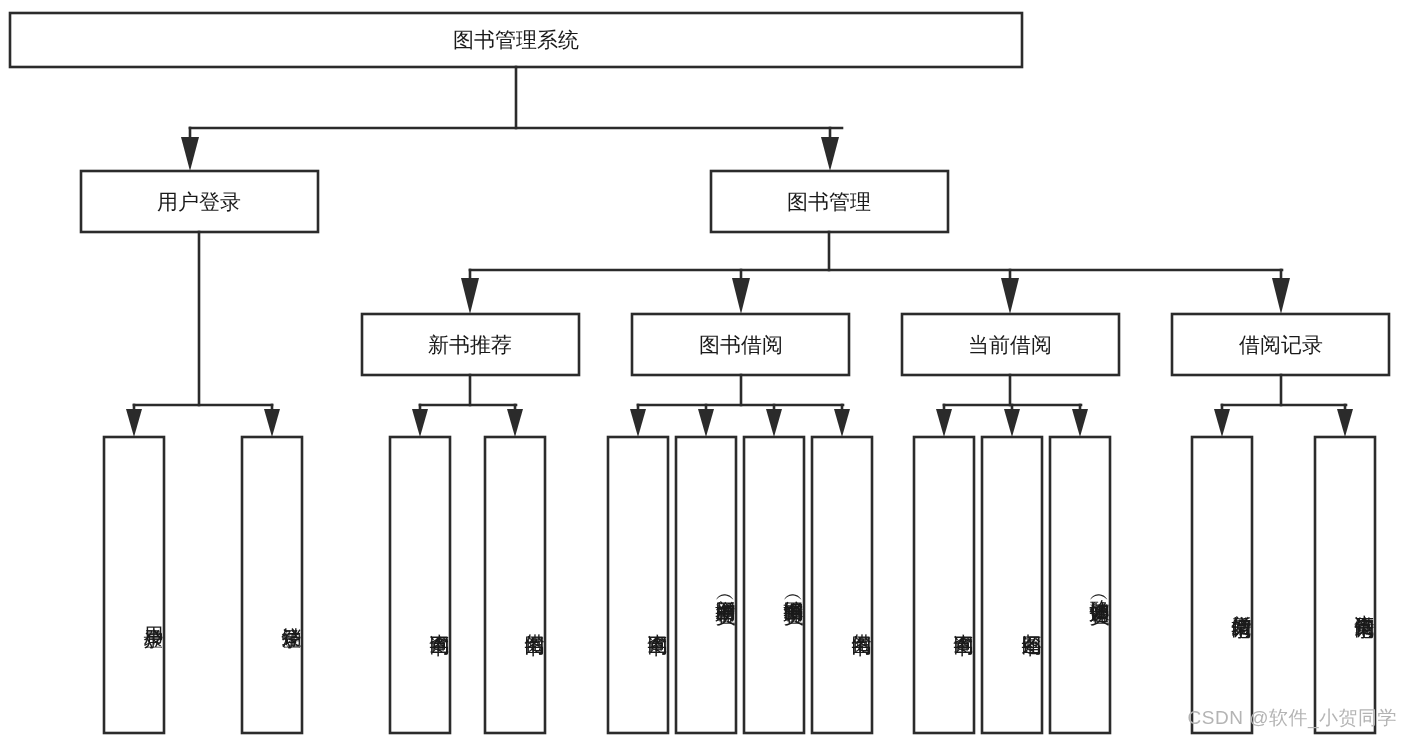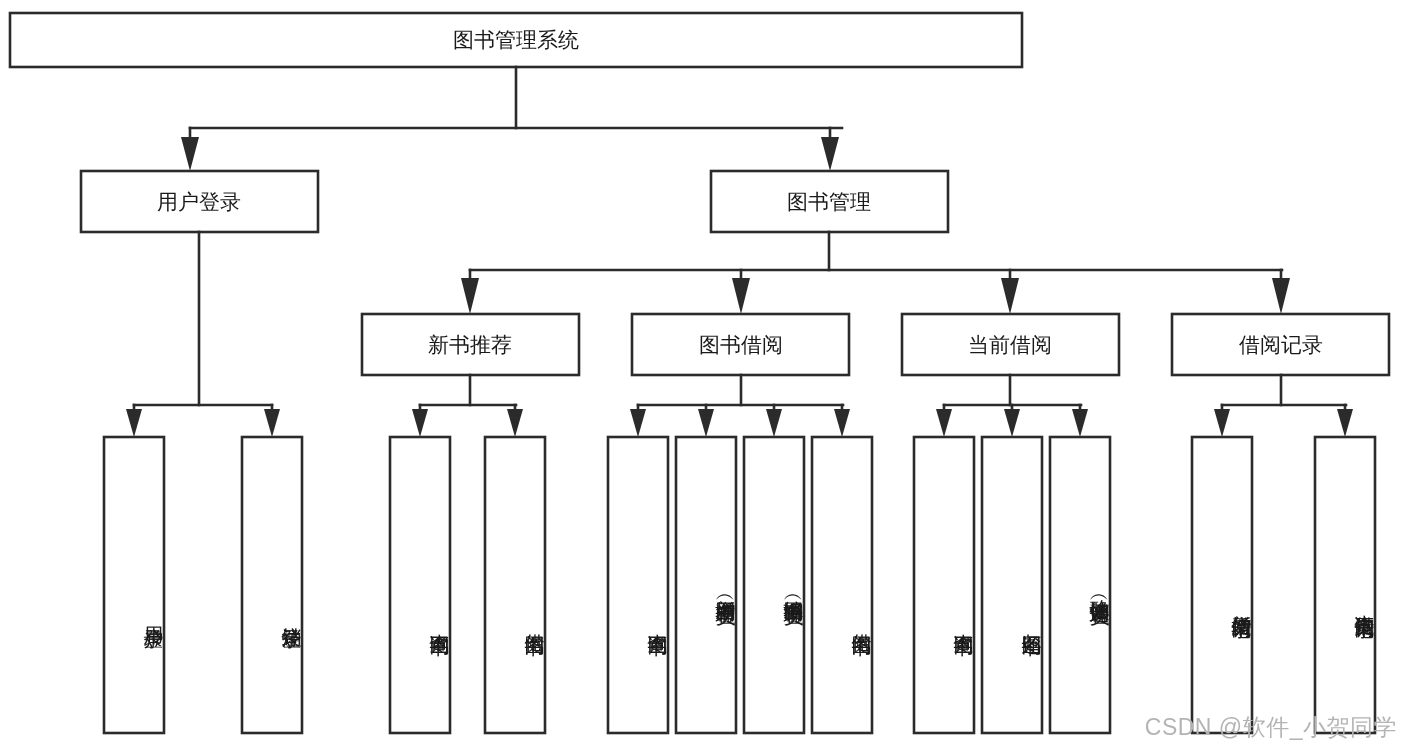--- a/index.html
+++ b/index.html
@@ -61,23 +61,23 @@
     display: flex;
     align-items: flex-start;
     justify-content: center;
     pointer-events: none;
     box-sizing: border-box;
     text-align: left;
   }
   .watermark {
     position: absolute;
     right: 8px;
-    bottom: 4px;
-    font-family: "Liberation Sans", "DejaVu Sans", sans-serif;
-    font-size: 23px;
+    bottom: 16px;
+    font-family: "Liberation Sans", "DejaVu Sans", sans-serif;
+    font-size: 19px;
     color: #b4b4b4;
     letter-spacing: 0.5px;
     white-space: nowrap;
   }
 </style>
 </head>
 <body>
 
 <div id="diagram-root">
 

